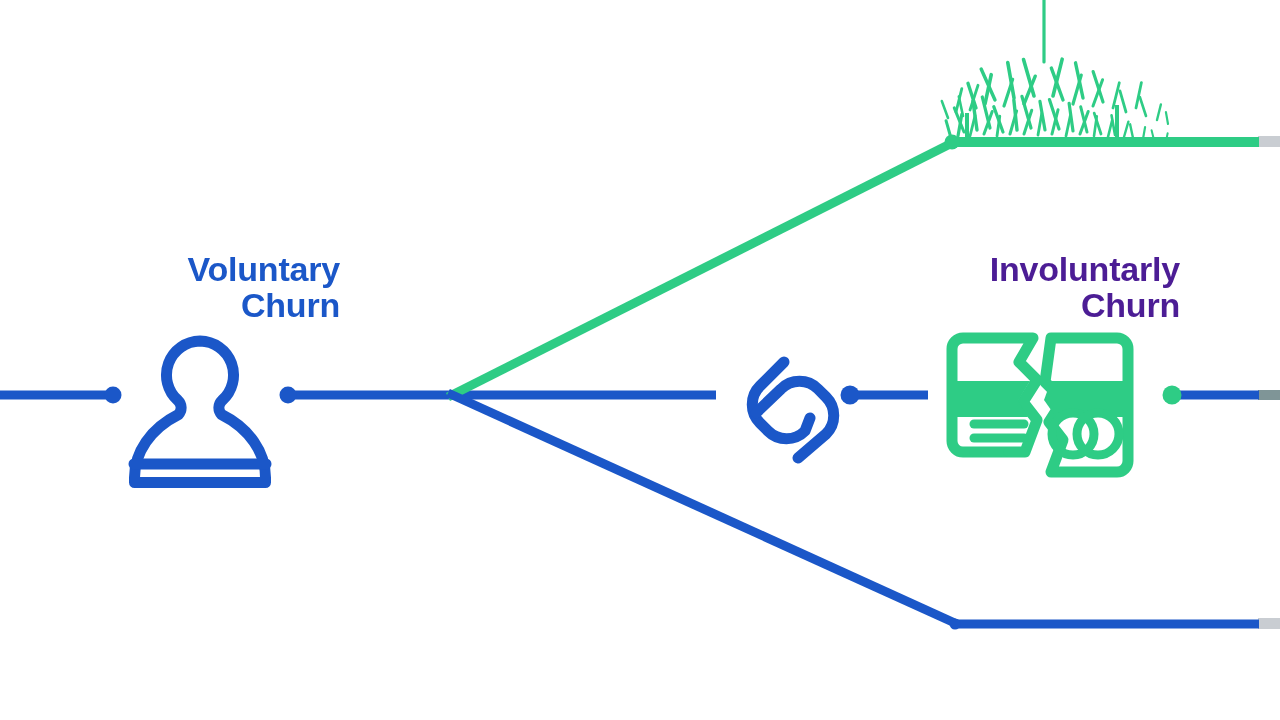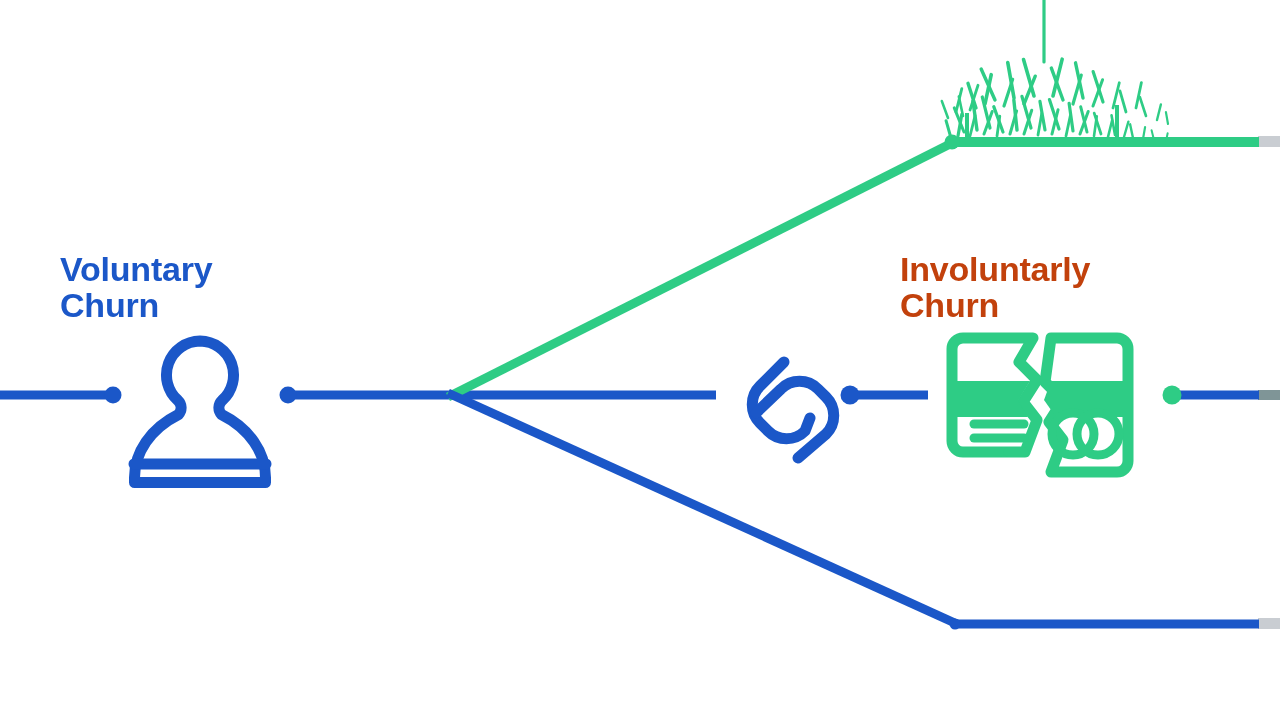--- a/index.html
+++ b/index.html
@@ -21,21 +21,21 @@
   }
   #canvas {
     position: absolute;
     inset: 0;
     width: 1280px;
     height: 720px;
     display: block;
   }
   .node-label {
     position: absolute;
-    text-align: left;
+    text-align: right;
     line-height: 1.07;
     font-weight: 700;
     letter-spacing: -0.2px;
     white-space: nowrap;
     user-select: none;
   }
   .node-label .l1, .node-label .l2 { display: block; }
   #label-voluntary {
     left: 60px;
     top: 251px;
@@ -225,18 +225,18 @@
         <circle cx="1098" cy="434" r="21"></circle>
       </g>
     </g>
   </svg>
 
   <div class="node-label" id="label-voluntary" style="color:#1B57C8">
     <span class="l1">Voluntary</span>
     <span class="l2">Churn</span>
   </div>
 
-  <div class="node-label" id="label-involuntary" style="color:#c2410c">
+  <div class="node-label" id="label-involuntary" style="color:#4c1d95">
     <span class="l1">Involuntarly</span>
     <span class="l2">Churn</span>
   </div>
 
 </div>
 
 </body></html>

